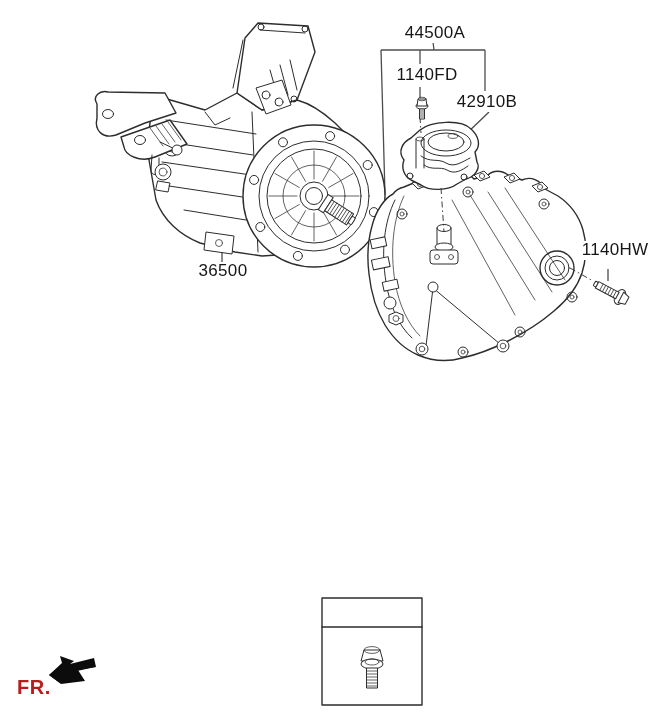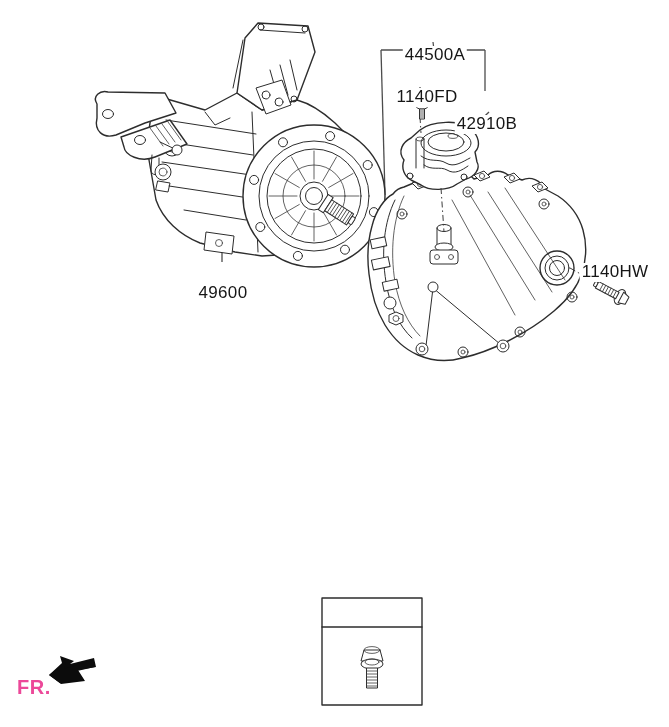--- a/index.html
+++ b/index.html
@@ -5,28 +5,28 @@
   html,body{margin:0;padding:0;background:#fff;}
   #stage{
     position:relative;width:669px;height:727px;background:#fff;overflow:hidden;
     font-family:"Liberation Sans",sans-serif;
   }
   #stage svg{position:absolute;left:0;top:0;}
   .callout{
     position:absolute;transform:translateX(-50%);
     background:#fff;padding:0 2px;
     font-size:17px;line-height:1.1;color:#161616;letter-spacing:.3px;
-    white-space:nowrap;cursor:pointer;margin-top:22px;
+    white-space:nowrap;cursor:pointer;
   }
   .legend-title{
     position:absolute;width:100px;text-align:center;
     font-size:17px;color:#161616;letter-spacing:.3px;background:transparent;
   }
   .fr-label{
-    position:absolute;font-size:20px;font-weight:700;color:#ec4899;letter-spacing:.5px;
+    position:absolute;font-size:20px;font-weight:700;color:#b91c1c;letter-spacing:.5px;
   }
   
   .ln  {fill:none;stroke:#2d2d2d;stroke-width:1.4;stroke-linejoin:round;stroke-linecap:round;}
   .ln2 {fill:none;stroke:#2d2d2d;stroke-width:1;stroke-linejoin:round;stroke-linecap:round;}
   .ln3 {fill:none;stroke:#3a3a3a;stroke-width:.8;stroke-linejoin:round;stroke-linecap:round;}
   .lnw {fill:#fff;stroke:#2d2d2d;stroke-width:1.4;stroke-linejoin:round;}
   .lnw2{fill:#fff;stroke:#2d2d2d;stroke-width:1;stroke-linejoin:round;}
   .leader{fill:none;stroke:#4c4c4c;stroke-width:1.3;}
   .dashdot{fill:none;stroke:#3c3c3c;stroke-width:1;stroke-dasharray:6 3 1.5 3;}
   .blk{fill:#0c0c0c;stroke:none;}
@@ -291,19 +291,19 @@
     <path d="M49,675 L66,662 L64,669 L93,660 L95,667 L77,671 L84,680 L60,683 Z" class="blk"></path>
   </g>
 </svg>
 
   <div class="callout" style="left:435px;top:24px;">44500A</div>
 
   <div class="callout" style="left:427px;top:66px;text-align:right;">1140FD</div>
 
   <div class="callout" style="left:487px;top:93px;">42910B</div>
 
-  <div class="callout" style="left:223px;top:262px;">49600</div>
+  <div class="callout" style="left:223px;top:262px;">36500</div>
 
   <div class="callout" style="left:615px;top:241px;">1140HW</div>
 
 
   <div class="fr-label" style="left:17px;top:676px;">FR.</div>
 </div>
 
 </body></html>

